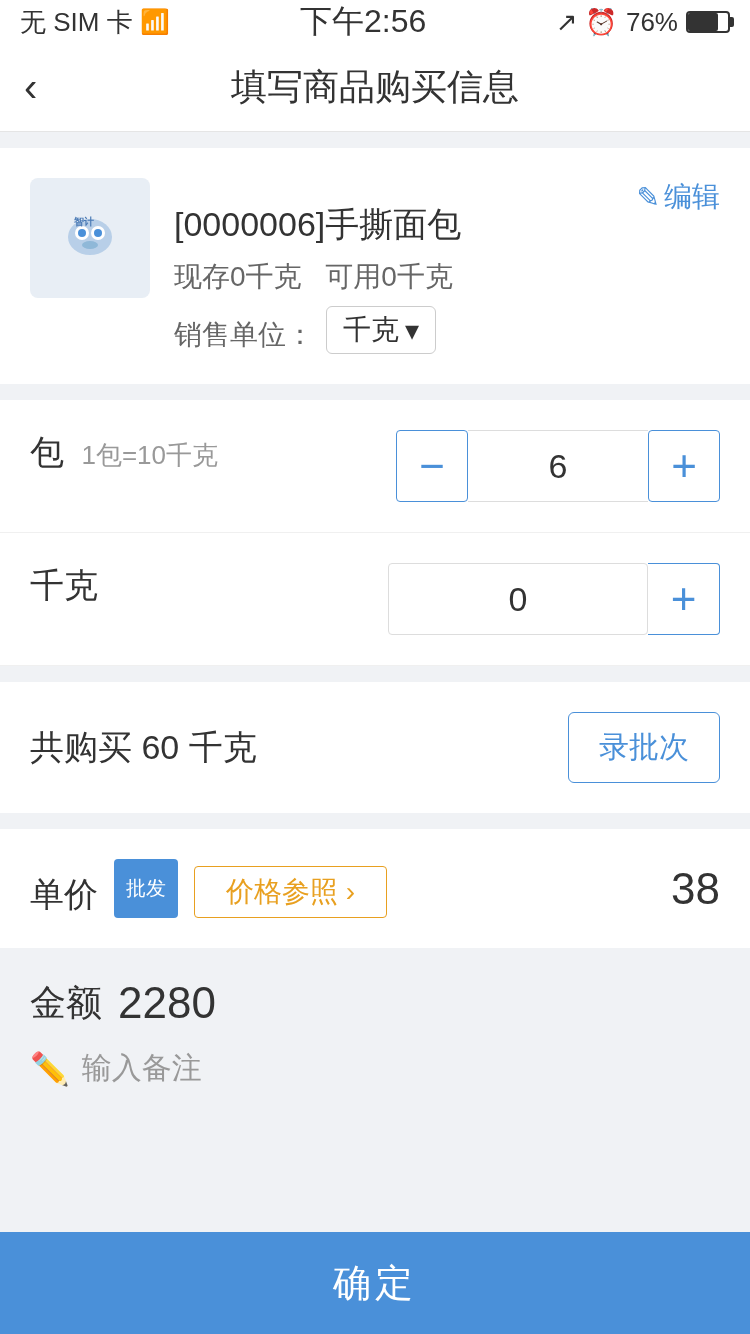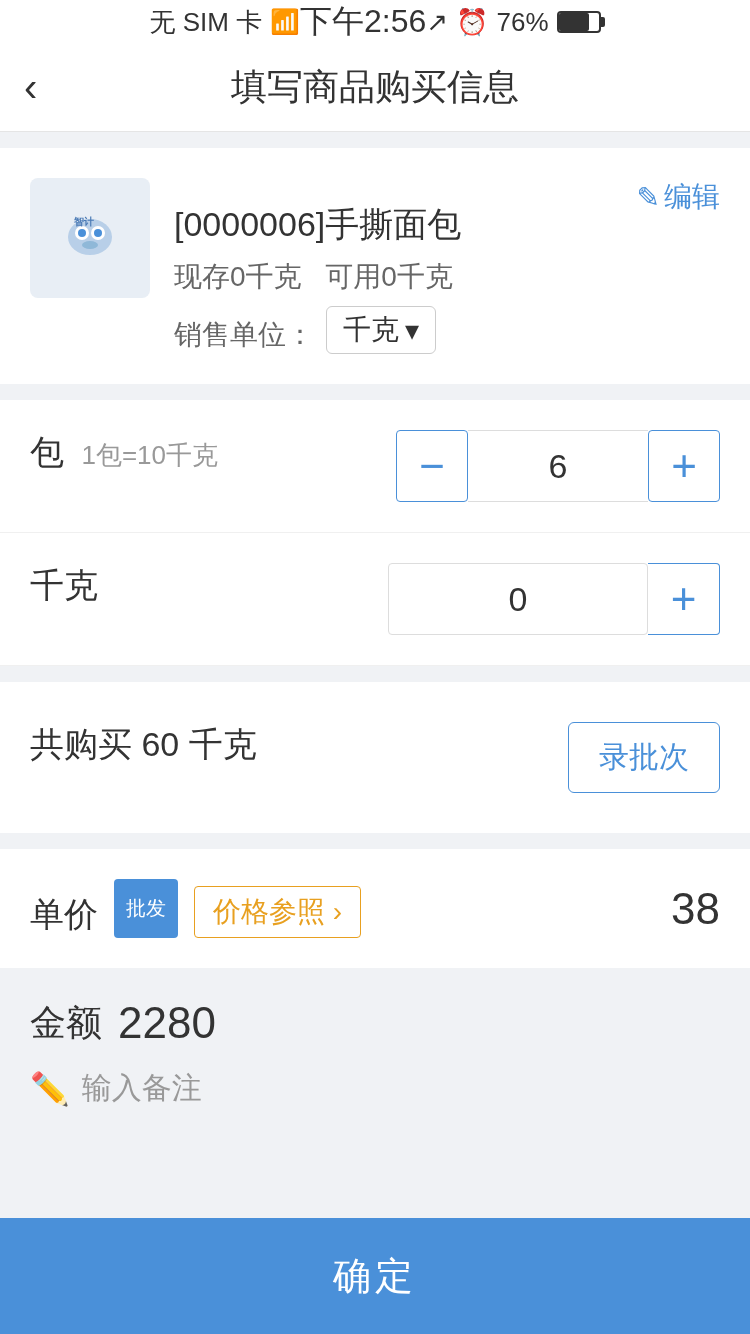--- a/index.html
+++ b/index.html
@@ -12,21 +12,21 @@
       font-size: 32px;
       color: #333;
     }
 
     
     .status-bar {
       height: 44px;
       background: #fff;
       display: flex;
       align-items: center;
-      justify-content: center;
+      justify-content: space-between;
       padding: 0 20px;
       font-size: 26px;
       color: #333;
     }
     .status-left { display: flex; align-items: center; gap: 8px; }
     .status-center { font-size: 32px; font-weight: 500; }
     .status-right { display: flex; align-items: center; gap: 8px; font-size: 26px; }
     .wifi-icon { font-size: 24px; }
     .battery-bar {
       display: inline-block;
@@ -197,23 +197,23 @@
       font-size: 34px;
       color: #333;
       background: #fff;
       border-radius: 4px;
     }
 
     
     .total-section {
       background: #fff;
       margin-top: 16px;
-      padding: 40px 30px;
-      display: flex;
-      align-items: flex-start;
+      padding: 30px 30px;
+      display: flex;
+      align-items: center;
       justify-content: space-between;
     }
     .total-text {
       font-size: 34px;
       color: #333;
     }
     .batch-btn {
       border: 1px solid #4a90d9;
       color: #4a90d9;
       background: #fff;
@@ -247,21 +247,21 @@
       background: #4a90d9;
       color: #fff;
       font-size: 20px;
       padding: 16px 12px;
       border-radius: 4px;
     }
     .price-ref-btn {
       border: 1px solid #e8a020;
       color: #e8a020;
       background: #fff;
-      padding: 6px 18px;
+      padding: 6px 31px;
       border-radius: 4px;
       font-size: 28px;
       display: flex;
       align-items: center;
       gap: 6px;
       cursor: pointer;
     }
     .price-value {
       font-size: 44px;
       color: #333;
@@ -305,21 +305,21 @@
     
     .bottom-area {
       position: fixed;
       bottom: 0;
       left: 0;
       width: 750px;
       background: #4a90d9;
     }
     .confirm-btn {
       width: 100%;
-      height: 116px;
+      height: 102px;
       background: #4a90d9;
       color: #fff;
       font-size: 38px;
       border: none;
       cursor: pointer;
       letter-spacing: 4px;
     }
 
     .spacer { height: 140px; }
   </style>

